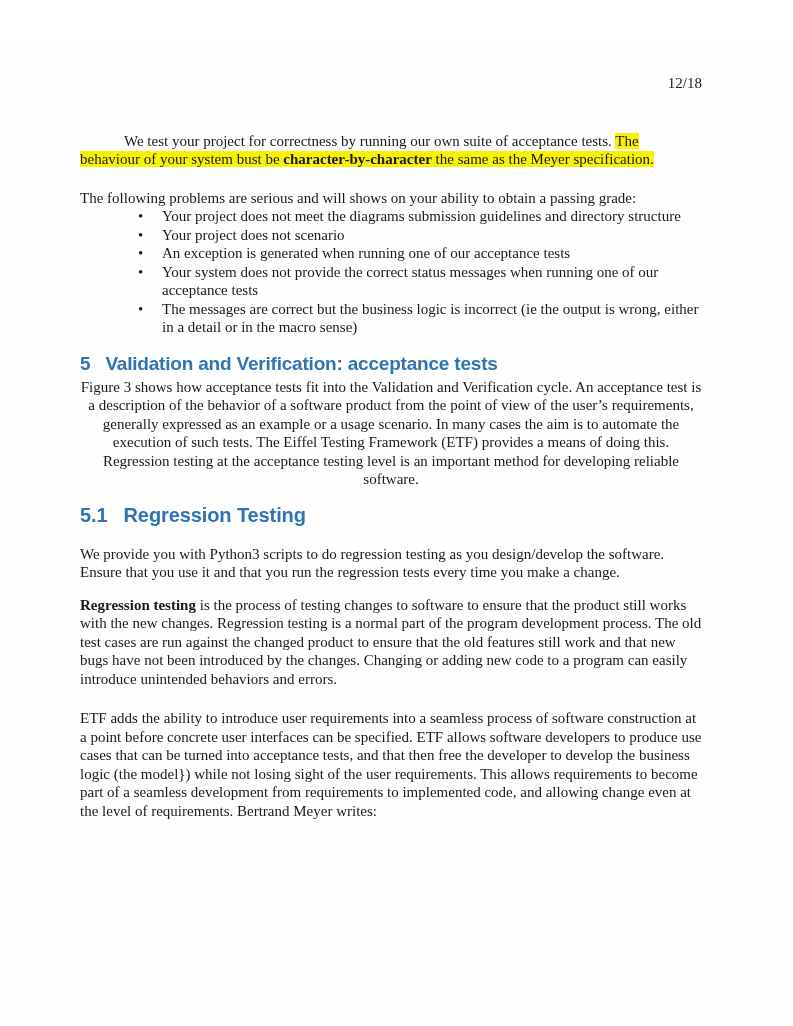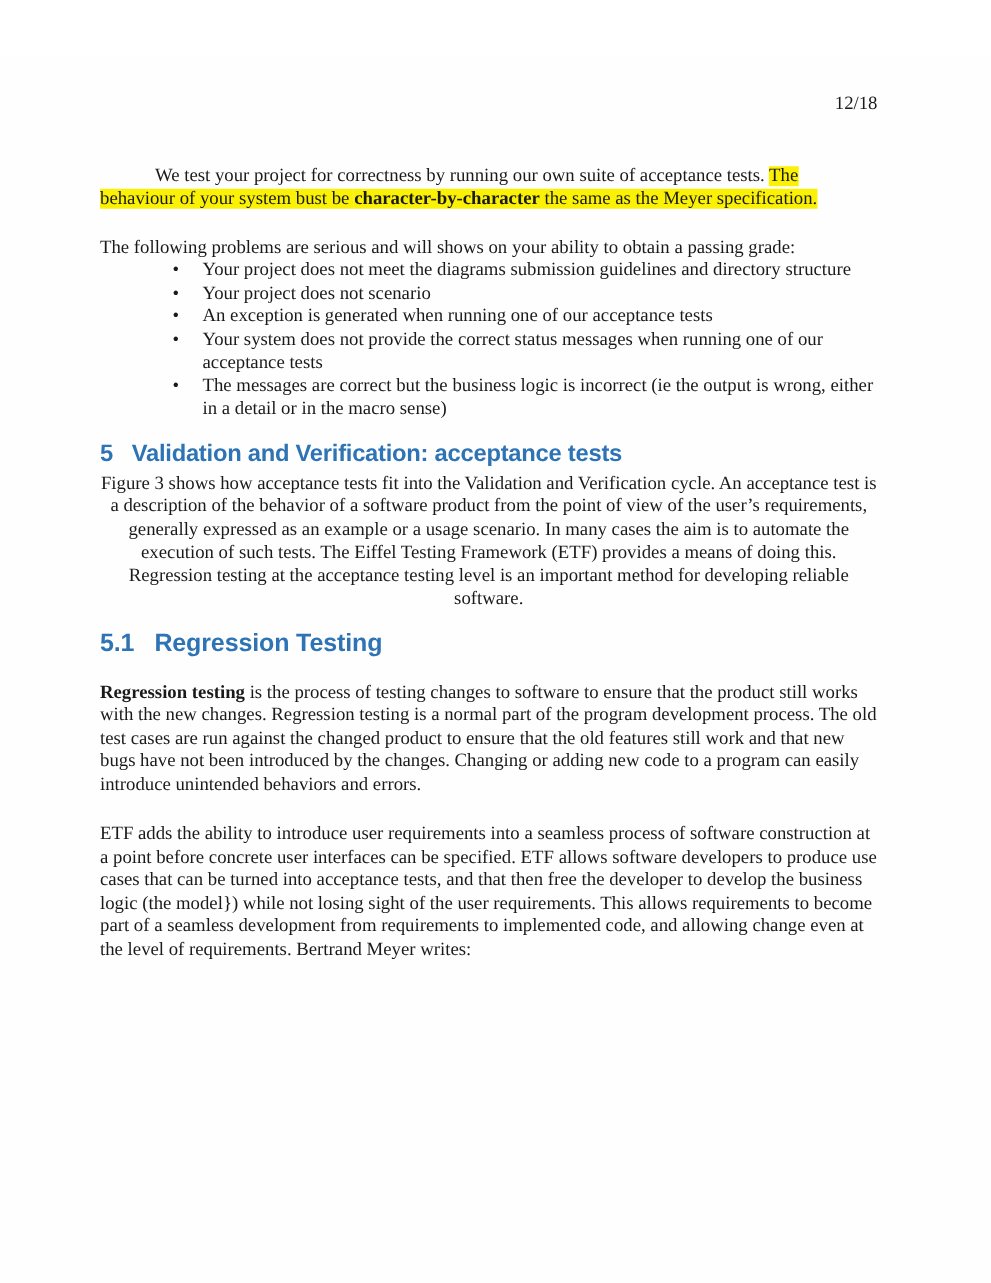--- a/index.html
+++ b/index.html
@@ -96,18 +96,19 @@
     <li><span>Your system does not provide the correct status messages when running one of our acceptance tests</span></li>
     <li><span>The messages are correct but the business logic is incorrect (ie the output is wrong, either in a detail or in the macro sense)</span></li>
   </ul>
 
   <h1 class="h1"><span class="hnum">5</span><span>Validation and Verification: acceptance tests</span></h1>
 
   <p class="para mb-fig">Figure 3 shows how acceptance tests fit into the Validation and Verification cycle. An acceptance test is a description of the behavior of a software product from the point of view of the user’s requirements, generally expressed as an example or a usage scenario. In many cases the aim is to automate the execution of such tests. The Eiffel Testing Framework (ETF) provides a means of doing this. Regression testing at the acceptance testing level is an important method for developing reliable software.</p>
 
   <h2 class="h2"><span class="hnum">5.1</span><span>Regression Testing</span></h2>
 
+  <p class="para mb-py">We provide you with Python3 scripts to do regression testing as you design/develop the software. Ensure that you use it and that you run the regression tests every time you make a change.</p>
 
   <p class="para mb-reg"><span class="b">Regression testing</span><span> is the process of testing changes to software to ensure that the product still works with the new changes. Regression testing is a normal part of the program development process. The old test cases are run against the changed product to ensure that the old features still work and that new bugs have not been introduced by the changes. Changing or adding new code to a program can easily introduce unintended behaviors and errors.</span></p>
 
   <p class="para"><span>ETF adds the ability to introduce user requirements into a seamless process of software construction at a point before concrete user interfaces can be specified. ETF allows software developers to produce use cases that can be turned into acceptance tests, and that then free the developer to develop the business logic (the </span><span class="i">model</span><span>}) while not losing sight of the user requirements. This allows requirements to become part of a seamless development from requirements to implemented code, and allowing change even at the level of requirements. Bertrand Meyer writes:</span></p>
 
 </div>
 
 </body></html>

